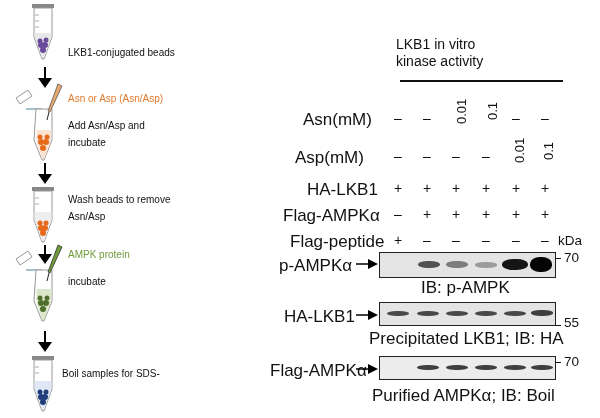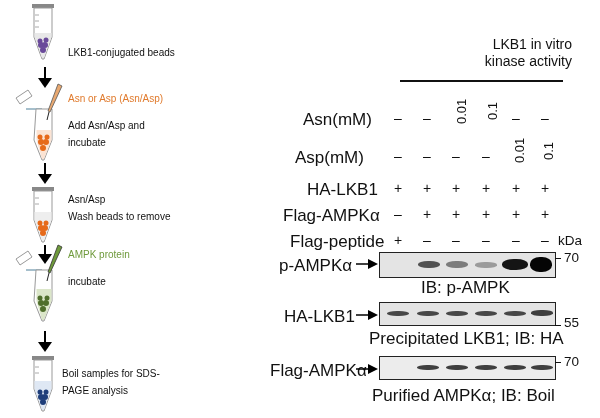--- a/index.html
+++ b/index.html
@@ -68,22 +68,22 @@
     <path d="M4.5 26 L21.5 26 L21.5 34 L14 55 L12 55 L4.5 34 Z" fill="#eeeeee"></path>
     <circle cx="11" cy="42" r="3" fill="#e66a1a"></circle>
       <circle cx="15" cy="42" r="3" fill="#e66a1a"></circle>
       <circle cx="13" cy="47" r="3" fill="#e66a1a"></circle>
       <circle cx="10" cy="37" r="2.5" fill="#e66a1a"></circle>
       <circle cx="16" cy="37" r="2.5" fill="#e66a1a"></circle>
     <line x1="5" y1="12" x2="9" y2="12" stroke="#aaa"></line>
       <line x1="5" y1="18" x2="9" y2="18" stroke="#aaa"></line>
   </svg>
   <div class="abs step" style="left:68px;top:191px">
+    <div>Wash beads to remove</div>
     <div>Asn/Asp</div>
-    <div>Wash beads to remove</div>
   </div>
 
   <svg class="abs" style="left:38px;top:245px" width="14" height="20">
     <line x1="7" y1="0" x2="7" y2="10" stroke="#000" stroke-width="2"></line>
     <polygon points="0,9 14,9 7,19" fill="#000"></polygon>
   </svg>
 
   <svg class="abs" style="left:14px;top:243px" width="50" height="80">
     <path d="M2 16 L14 8 L18 14 L6 22 Z" fill="#fff" stroke="#999"></path>
     <line x1="12" y1="27" x2="28" y2="27" stroke="#8ab" stroke-width="1.5"></line>
@@ -114,26 +114,25 @@
     <circle cx="11" cy="42" r="3" fill="#1f3e7a"></circle>
       <circle cx="15" cy="42" r="3" fill="#1f3e7a"></circle>
       <circle cx="13" cy="47" r="3" fill="#1f3e7a"></circle>
       <circle cx="10" cy="37" r="2.5" fill="#1f3e7a"></circle>
       <circle cx="16" cy="37" r="2.5" fill="#1f3e7a"></circle>
     <line x1="5" y1="12" x2="9" y2="12" stroke="#aaa"></line>
       <line x1="5" y1="18" x2="9" y2="18" stroke="#aaa"></line>
   </svg>
   <div class="abs step" style="left:62px;top:365px">
     <div>Boil samples for SDS-</div>
-    <div>PAGE analysis</div>
   </div>
 </div>
 
 <div>
-  <div class="abs" style="left:396px;top:36px;width:176px;text-align:right;font-size:14px;line-height:17px">
+  <div class="abs" style="left:396px;top:36px;width:176px;text-align:left;font-size:14px;line-height:17px">
     <div>LKB1 in vitro</div>
     <div>kinase activity</div>
   </div>
   <div class="abs" style="left:400px;top:80px;width:163px;height:1.5px;background:#111"></div>
 
   <div class="abs lbl" style="left:303px;top:110px">Asn(mM)</div>
   <div class="col" style="left:388px;top:110px">–</div>
   <div class="col" style="left:417px;top:110px">–</div>
   <div class="rot" style="left:454px;top:124px">0.01</div>
   <div class="rot" style="left:485px;top:120px">0.1</div>

